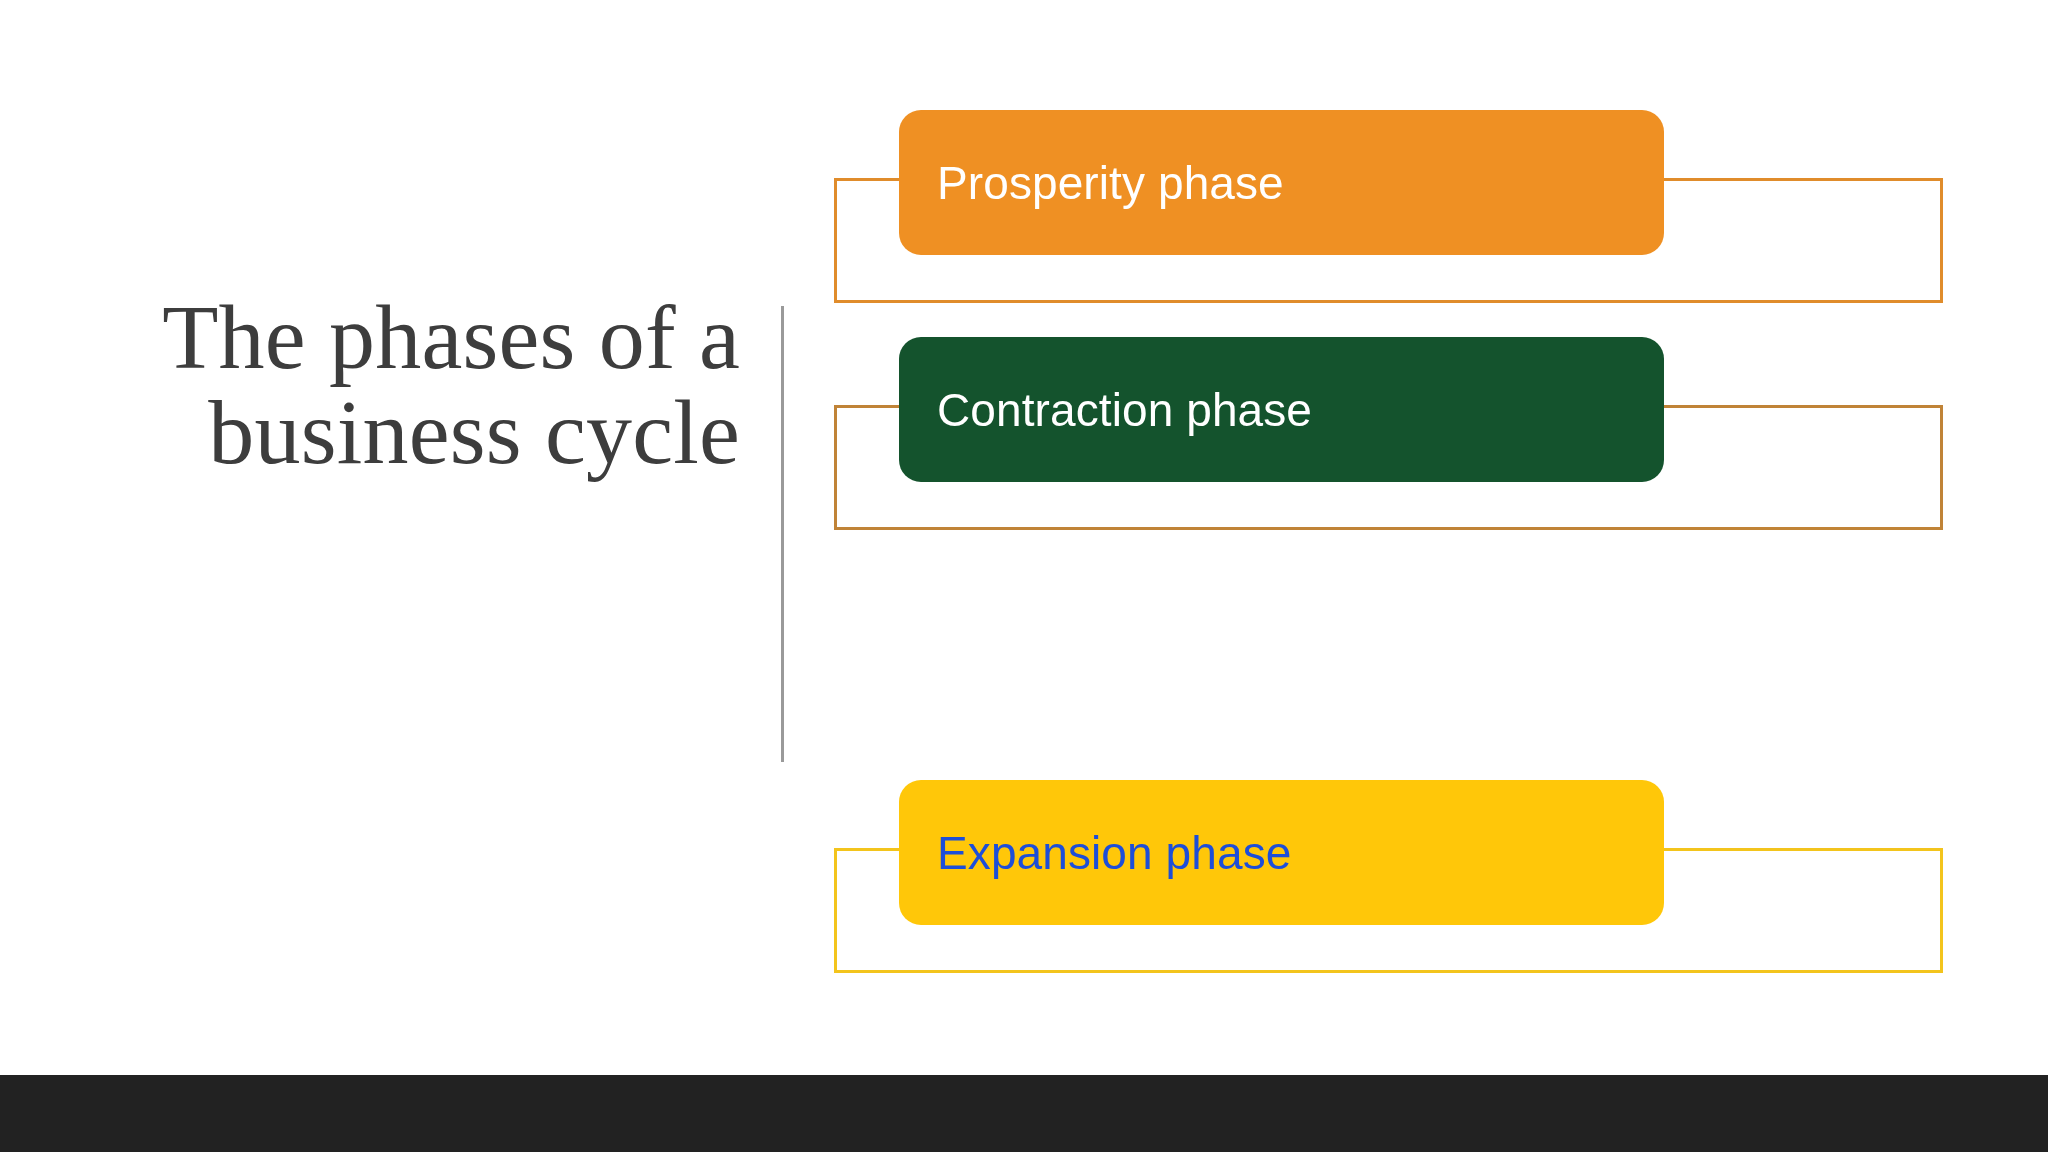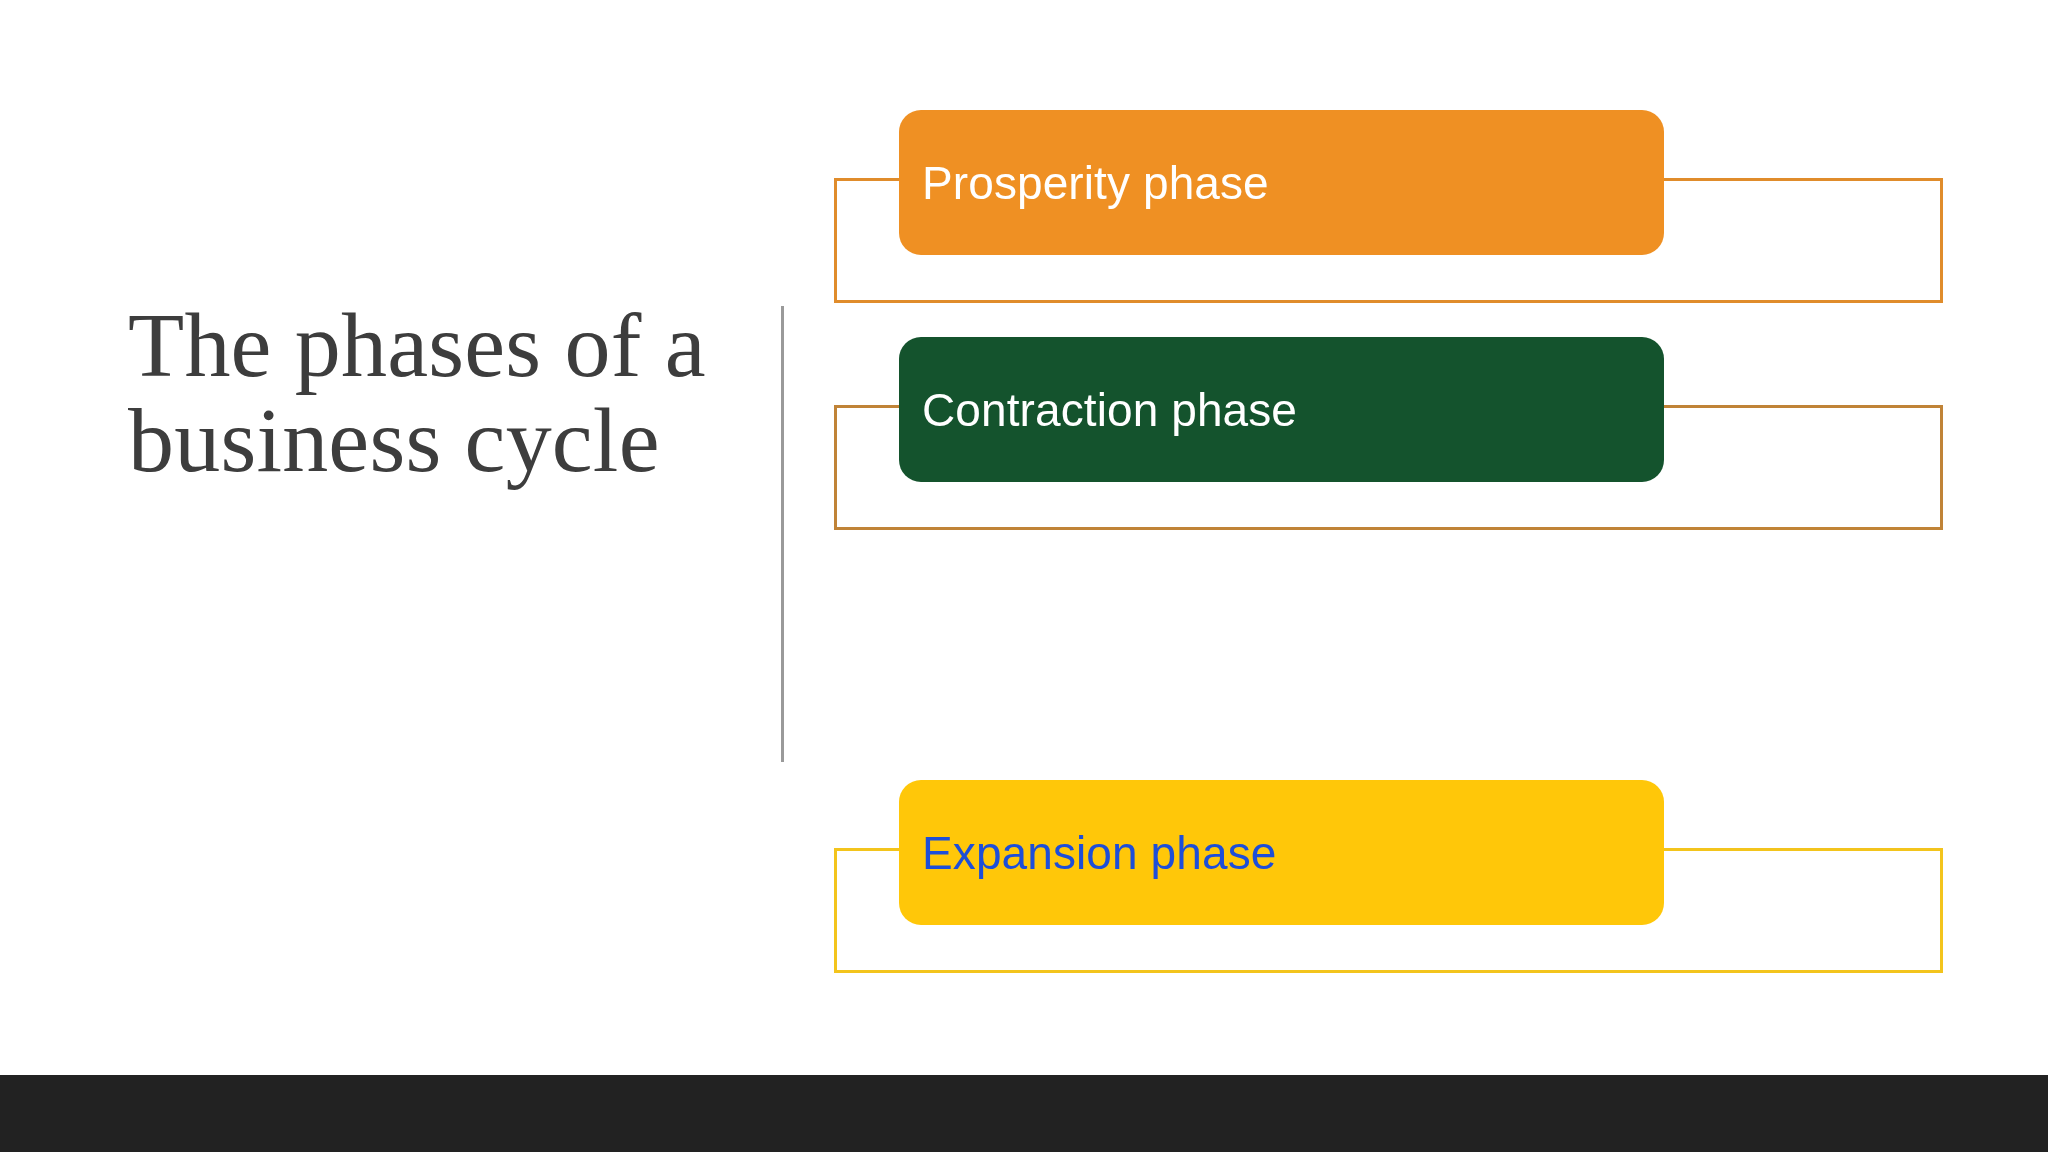--- a/index.html
+++ b/index.html
@@ -25,22 +25,23 @@
     left: 120px;
     top: 290px;
     width: 620px;
     height: 480px;
   }
   #page-title {
     font-family: "Liberation Serif", "DejaVu Serif", serif;
     font-size: 92px;
     line-height: 1.03;
     color: #3d3d3d;
+    text-align: right;
     letter-spacing: 0.2px;
-    margin: 8px;
+    margin: 0;
     font-weight: 400;
   }
   #title-divider {
     position: absolute;
     left: 781px;
     top: 306px;
     width: 3px;
     height: 456px;
     background: #9a9a9a;
   }
@@ -86,21 +87,21 @@
     display: flex;
     align-items: center;
   }
 
   .phase-label {
     color: #ffffff;
     font-family: "Liberation Sans", sans-serif;
     font-size: 46px;
     font-weight: 400;
     line-height: 1;
-    padding-left: 23px;
+    padding-left: 38px;
     white-space: nowrap;
     letter-spacing: 0.1px;
   }
 
   
   #bottom-bar {
     position: absolute;
     left: 0;
     top: 1075px;
     width: 2048px;

